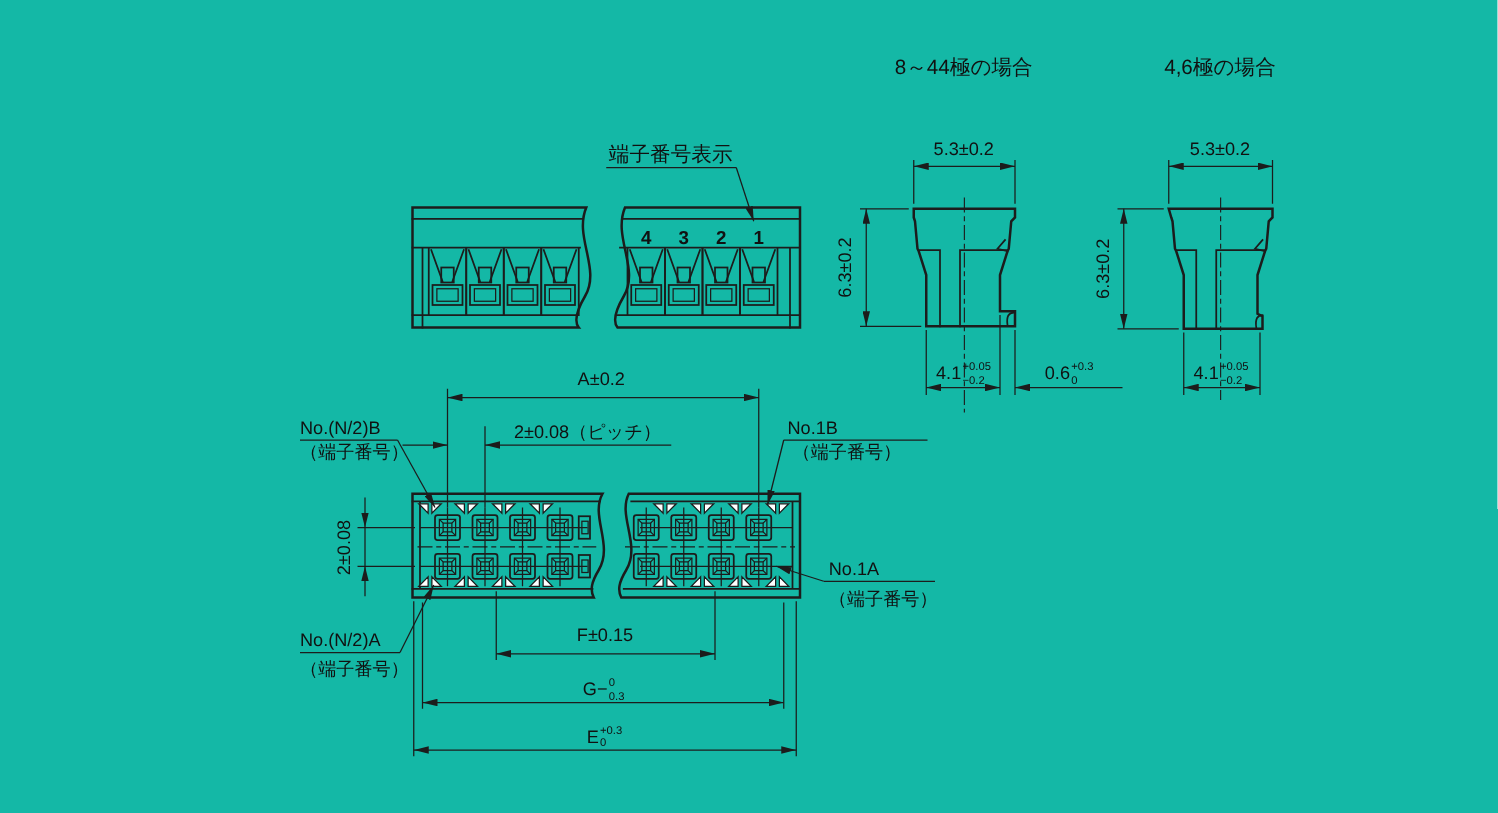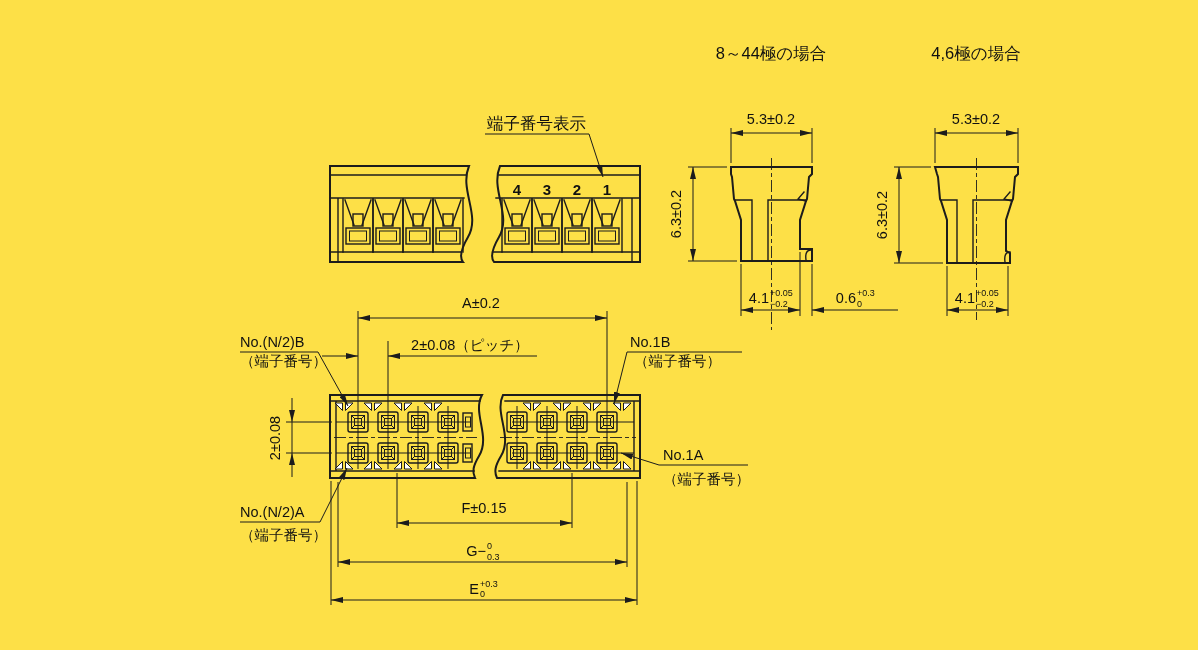--- a/index.html
+++ b/index.html
@@ -1,16 +1,16 @@
 <!DOCTYPE html>
 <html><head>
 <meta charset="utf-8">
 <style>
   html,body{margin:0;padding:0;background:#ffffff;}
-  .canvas{position:relative;width:1198px;height:650px;background:#fde047;overflow:hidden;
+  .canvas{position:relative;width:1198px;height:650px;background:#14b8a6;overflow:hidden;
           font-family:"Liberation Sans","DejaVu Sans",sans-serif;}
   svg{display:block;}
   
   .ol{fill:none;stroke:#1c1c1c;stroke-width:2;stroke-linejoin:miter;stroke-linecap:square;}
   .md{fill:none;stroke:#1c1c1c;stroke-width:1.4;stroke-linecap:square;}
   .tn{fill:none;stroke:#1c1c1c;stroke-width:1;stroke-linecap:butt;}
   .cl{fill:none;stroke:#1c1c1c;stroke-width:0.9;stroke-dasharray:12 3 4 3;}
   .dl{fill:none;stroke:#1c1c1c;stroke-width:1;}
   .tri{fill:#ffffff;stroke:#1c1c1c;stroke-width:1;}
   text{fill:#111111;font-family:"Liberation Sans","DejaVu Sans",sans-serif;}

